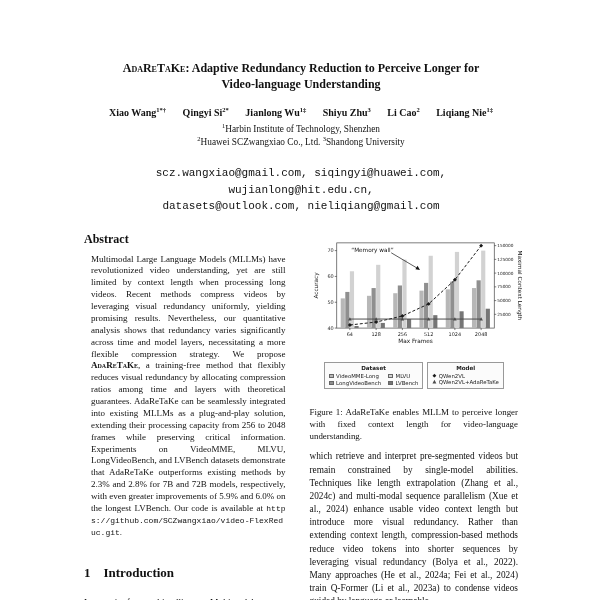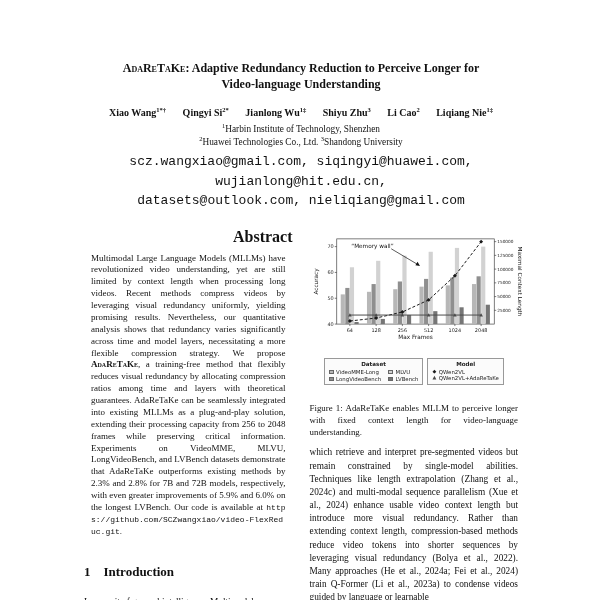--- a/index.html
+++ b/index.html
@@ -11,26 +11,26 @@
   .content { position:absolute; left:84px; top:60px; width:434px; }
 
   .title { font-size:12px; font-weight:bold; text-align:center; line-height:1.35; }
   .sc { font-variant:small-caps; }
 
   .authors { margin-top:13px; text-align:center; font-size:10px; font-weight:bold; }
   .author { margin:0 7px; white-space:nowrap; }
   .author sup, .affil sup { font-size:6.5px; }
 
   .affil { margin-top:4px; text-align:center; font-size:9.3px; line-height:1.3; }
-  .emails { margin-top:4px; text-align:center; font-family:"Liberation Mono","DejaVu Sans Mono",monospace; font-size:13px; line-height:1.5; color:#111; }
+  .emails { margin-top:17px; text-align:center; font-family:"Liberation Mono","DejaVu Sans Mono",monospace; font-size:11px; line-height:1.5; color:#111; }
 
   .cols { display:flex; gap:17px; margin-top:15px; }
   .col { width:208.5px; }
 
-  .abs-h { text-align:right; font-weight:bold; font-size:16px; margin:2px 0 7px 0; }
+  .abs-h { text-align:left; font-weight:bold; font-size:12px; margin:2px 0 7px 0; }
   .abs { font-size:9px; line-height:1.32; text-align:justify; padding:0 7px; }
   .b { font-weight:bold; }
   .url { font-family:"Liberation Mono","DejaVu Sans Mono",monospace; font-size:8px; color:#111; text-decoration:none; word-break:break-all; cursor:pointer; }
 
   .sec-h { margin-top:26px; font-size:13px; font-weight:bold; }
   .sec-h .num { margin-right:13px; }
   .body-p { margin-top:16px; font-size:9.3px; line-height:1.42; text-align:justify; }
 
   .fig { display:block; }
   .fig svg { width:212px; height:auto; display:block; font-family:"DejaVu Sans","Liberation Sans",sans-serif; }
@@ -62,21 +62,21 @@
       <span class="author"><span>Xiao Wang</span><sup>1*†</sup></span>
       <span class="author"><span>Qingyi Si</span><sup>2*</sup></span>
       <span class="author"><span>Jianlong Wu</span><sup>1‡</sup></span>
       <span class="author"><span>Shiyu Zhu</span><sup>3</sup></span>
       <span class="author"><span>Li Cao</span><sup>2</sup></span>
       <span class="author"><span>Liqiang Nie</span><sup>1‡</sup></span>
     </div>
 
     <div class="affil">
       <div><sup>1</sup><span>Harbin Institute of Technology, Shenzhen</span></div>
-      <div><sup>2</sup><span>Huawei Technologies Co., Ltd. </span><sup>3</sup><span>Shandong University</span></div>
+      <div><sup>2</sup><span>Huawei SCZwangxiao Co., Ltd. </span><sup>3</sup><span>Shandong University</span></div>
     </div>
 
     <div class="emails">
       <div>scz.wangxiao@gmail.com, siqingyi@huawei.com, wujianlong@hit.edu.cn,</div>
       <div>datasets@outlook.com, nieliqiang@gmail.com</div>
     </div>
 
     <div class="cols">
 
       <div class="col">

